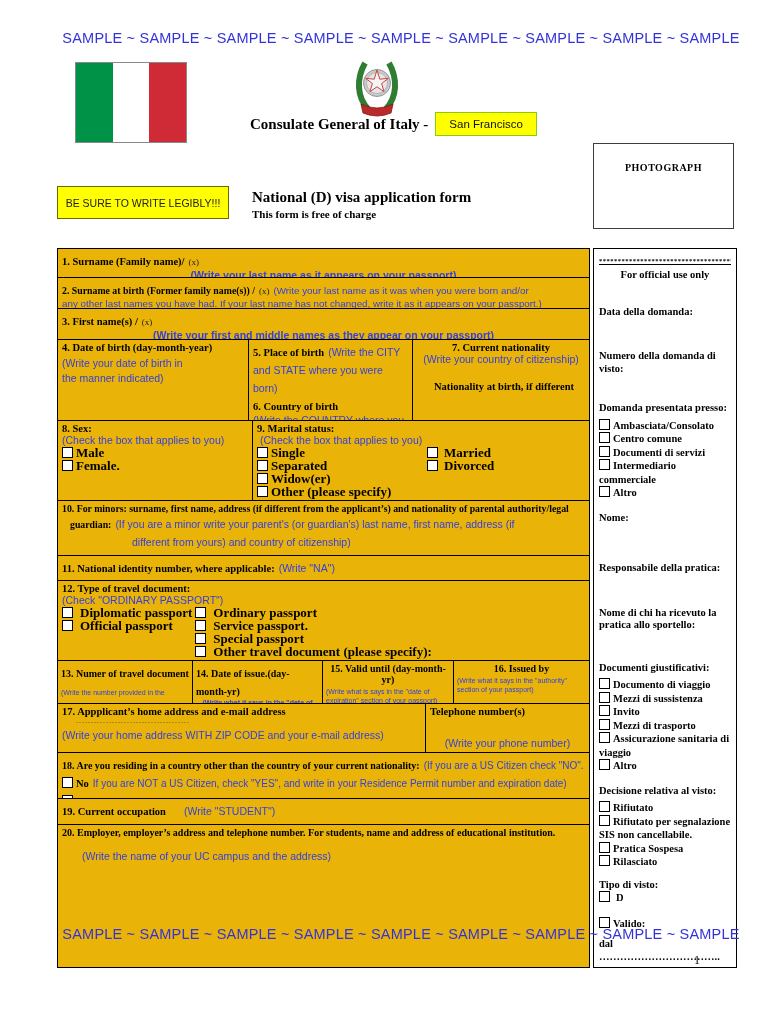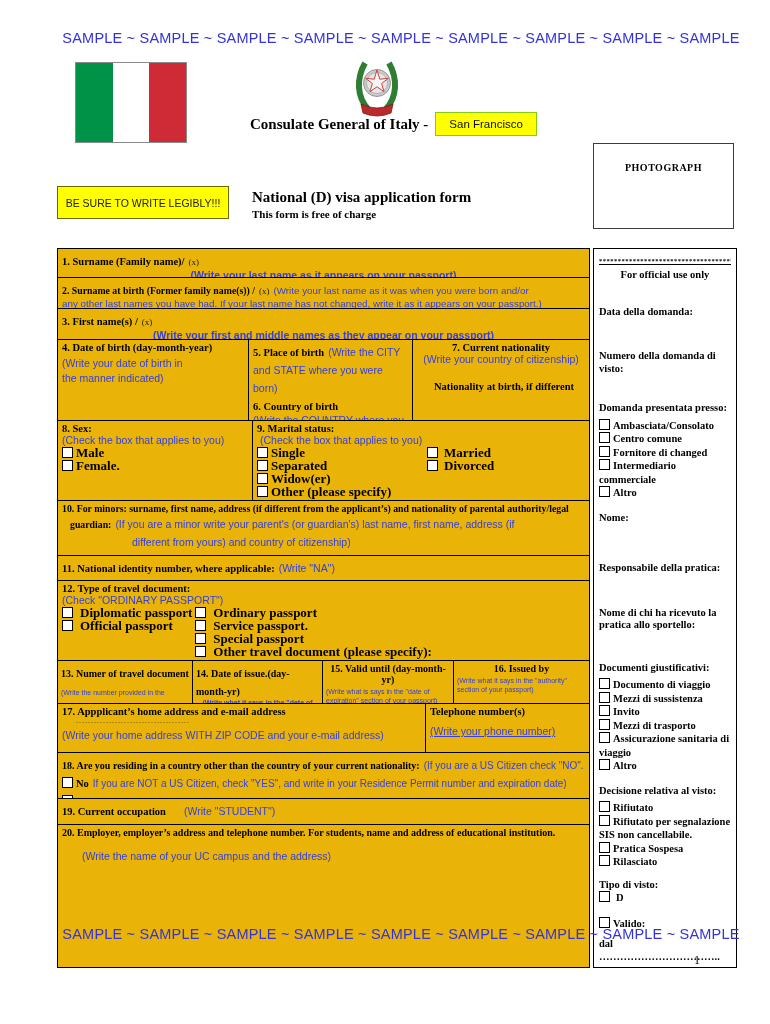--- a/index.html
+++ b/index.html
@@ -220,21 +220,21 @@
       </div>
 
       <div class="row cols" style="height:49px;padding:0;">
         <div class="cell" style="width:368px;">
           <div class="lbl">17. Appplicant’s home address  and e-mail address</div>
           <div class="dots-sm">......................................</div>
           <div class="hint" style="margin-top:4px;">(Write your home address WITH ZIP CODE and your e-mail address)</div>
         </div>
         <div class="cell" style="flex:1;">
           <div class="lbl">Telephone number(s)</div>
-          <div class="hint" style="margin-top:8px;text-align:left;text-decoration:underline;">(Write your phone number)</div>
+          <div class="hint" style="margin-top:20px;text-align:center;">(Write your phone number)</div>
         </div>
       </div>
 
       <div class="row" style="height:46px;">
         <div class="nowrap"><span class="lbl" style="font-size:10px;">18. Are you residing in a country other than the country of your current nationality:</span>
           <span class="hint" style="font-size:10px;">(If you are a US Citizen check "NO".</span></div>
         <div class="nowrap"><span class="cb"></span><span class="lbl">No</span>
           <span class="hint" style="font-size:10px;">If you are NOT a US Citizen, check "YES", and write in your Residence Permit number and expiration date)</span></div>
         <div class="nowrap"><span class="cb"></span><span class="lbl">Yes. Residence permit or equivalent:</span><span style="font-size:10px;">......................: ………………N………………………</span>
           <span class="lbl">Valid until</span>
@@ -257,21 +257,21 @@
       <div class="stars">******************************************</div>
       <div class="ttl-center">For official use only</div>
 
       <div style="margin-top:24px;">Data della domanda:</div>
       <div style="margin-top:32px;">Numero della domanda di visto:</div>
       <div style="margin-top:27px;">Domanda presentata presso:</div>
 
       <div style="margin-top:4px;">
         <div class="cbl"><span class="cb"></span><span>Ambasciata/Consolato</span></div>
         <div class="cbl"><span class="cb"></span><span>Centro comune</span></div>
-        <div class="cbl"><span class="cb"></span><span>Fornitore di changed</span></div>
+        <div class="cbl"><span class="cb"></span><span>Documenti di servizi</span></div>
         <div class="cbl"><span class="cb"></span><span>Intermediario commerciale</span></div>
         <div class="cbl"><span class="cb"></span><span>Altro</span></div>
       </div>
 
       <div style="margin-top:12px;">Nome:</div>
       <div style="margin-top:38px;">Responsabile della pratica:</div>
       <div style="margin-top:32px;">Nome di chi ha ricevuto la pratica allo sportello:</div>
       <div style="margin-top:30px;">Documenti giustificativi:</div>
 
       <div style="margin-top:4px;">

